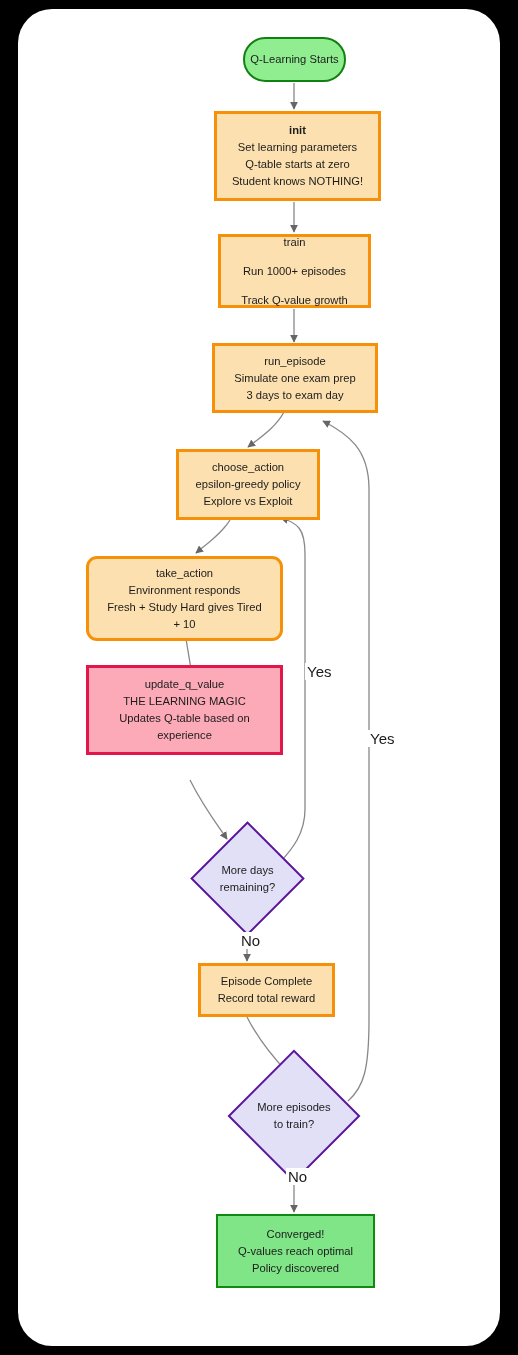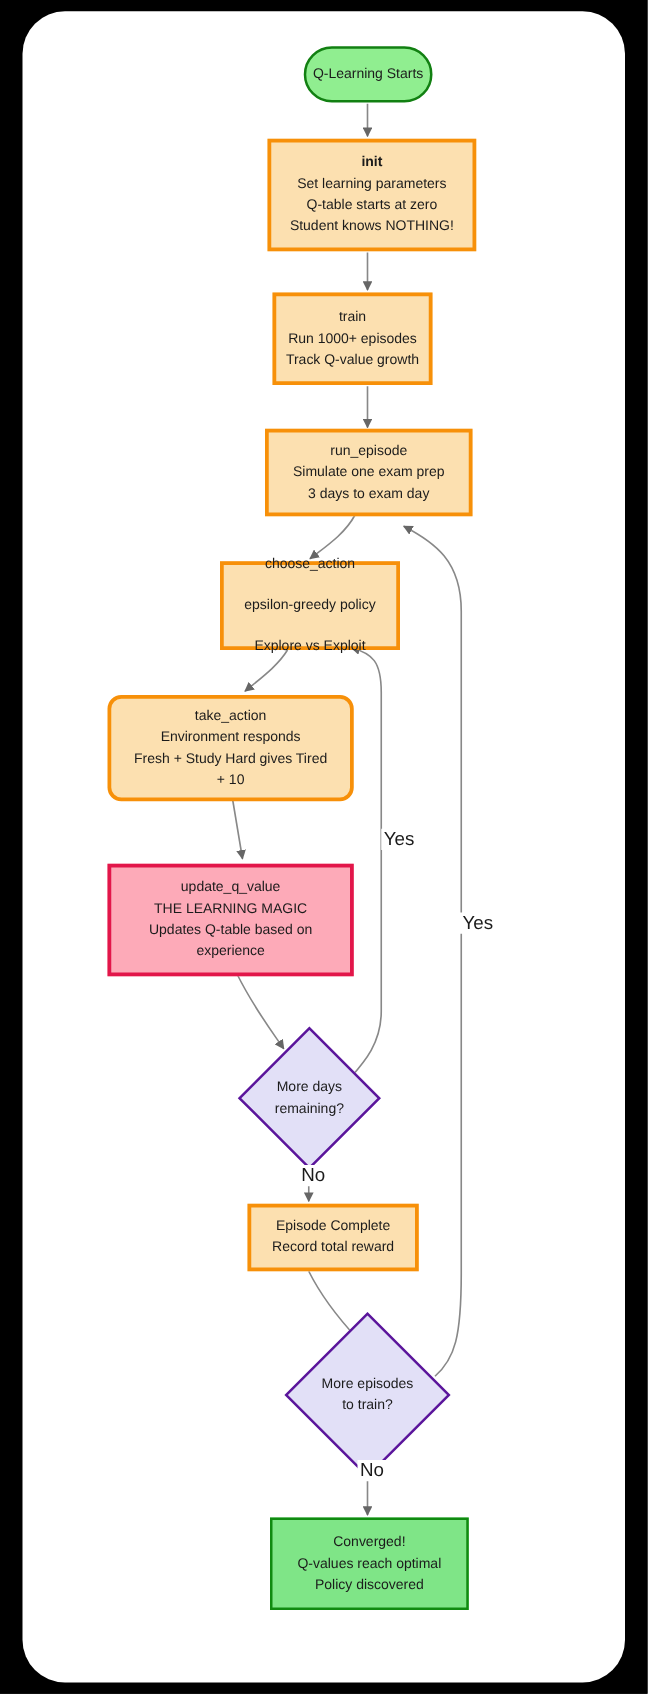--- a/index.html
+++ b/index.html
@@ -119,46 +119,46 @@
     <span class="ln">Q-Learning Starts</span>
   </div>
 
   <div class="node n-rect-orange" style="left:196px; top:102px; width:167px; height:90px;">
     <span class="ln bold">init</span>
     <span class="ln">Set learning parameters</span>
     <span class="ln">Q-table starts at zero</span>
     <span class="ln">Student knows NOTHING!</span>
   </div>
 
-  <div class="node n-rect-orange" style="left:200px; top:225px; width:128px; height:74px;">
+  <div class="node n-rect-orange" style="left:200px; top:225px; width:153px; height:74px;gap:12px;">
     <span class="ln">train</span>
     <span class="ln">Run 1000+ episodes</span>
     <span class="ln">Track Q-value growth</span>
   </div>
 
   <div class="node n-rect-orange" style="left:194px; top:334px; width:166px; height:70px;">
     <span class="ln">run_episode</span>
     <span class="ln">Simulate one exam prep</span>
     <span class="ln">3 days to exam day</span>
   </div>
 
-  <div class="node n-rect-orange" style="left:158px; top:440px; width:144px; height:71px;gap:16px;">
+  <div class="node n-rect-orange" style="left:158px; top:440px; width:144px; height:71px;">
     <span class="ln">choose_action</span>
     <span class="ln">epsilon-greedy policy</span>
     <span class="ln">Explore vs Exploit</span>
   </div>
 
   <div class="node n-rect-orange" style="left:68px; top:547px; width:197px; height:85px;border-radius:11px;">
     <span class="ln">take_action</span>
     <span class="ln">Environment responds</span>
     <span class="ln">Fresh + Study Hard gives Tired</span>
     <span class="ln">+ 10</span>
   </div>
 
-  <div class="node n-rect-pink" style="left:68px; top:682px; width:197px; height:90px;">
+  <div class="node n-rect-pink" style="left:68px; top:656px; width:197px; height:90px;">
     <span class="ln">update_q_value</span>
     <span class="ln">THE LEARNING MAGIC</span>
     <span class="ln">Updates Q-table based on</span>
     <span class="ln">experience</span>
   </div>
 
   <div class="node n-diamond" style="left:189px; top:829px; width:81px; height:81px;">
     <div class="diamond-shape"></div>
     <span class="ln">More days</span>
     <span class="ln">remaining?</span>

